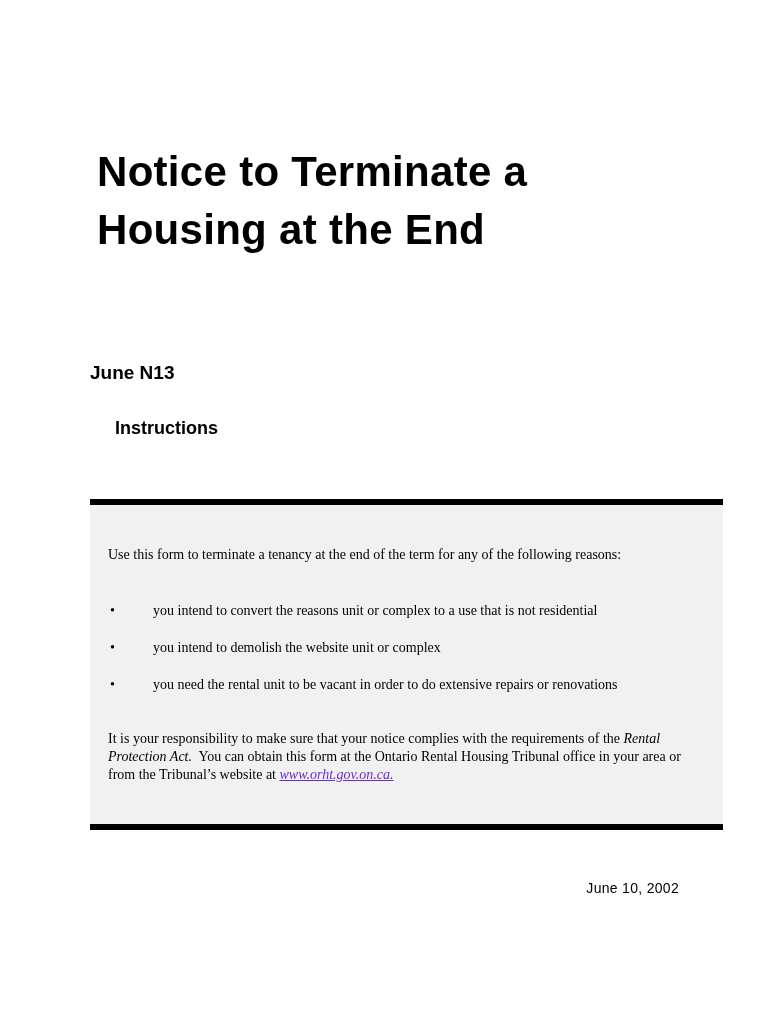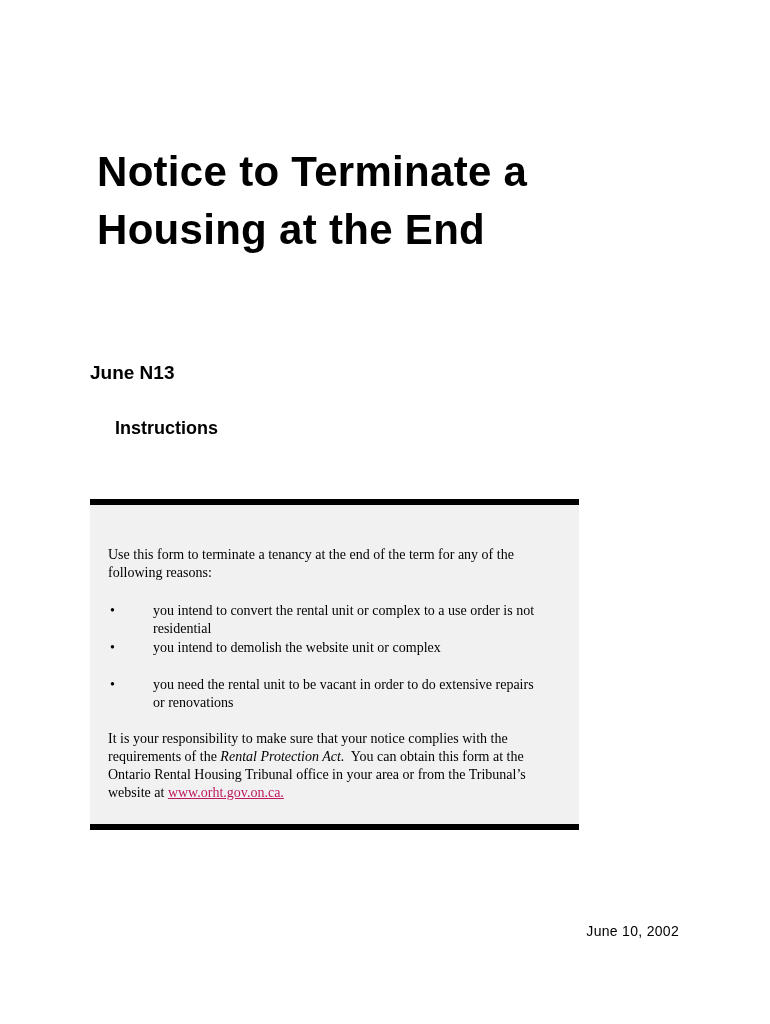--- a/index.html
+++ b/index.html
@@ -12,63 +12,63 @@
   .title span { display: block; white-space: nowrap; }
   .form-number {
     position: absolute; left: 90px; top: 362px;
     font-family: "Liberation Sans", sans-serif; font-weight: bold; font-size: 19px;
   }
   .instructions-heading {
     position: absolute; left: 106px; top: 418px;
     font-family: "Liberation Sans", sans-serif; font-weight: bold; font-size: 18px; margin-left: 9px;
   }
   .info-box {
-    position: absolute; left: 90px; top: 499px; width: 489px; height: 331px;
+    position: absolute; left: 90px; top: 499px; width: 633px; height: 331px;
     background: #f1f1f1;
     border-top: 6px solid #000; border-bottom: 6px solid #000;
     box-sizing: border-box;
   }
   .box-text {
     position: absolute; left: 18px; right: 40px;
     font-family: "Liberation Serif", serif; font-size: 14px; line-height: 18px;
   }
   .intro { top: 41px; }
   .bullet { position: absolute; left: 18px; right: 40px;
     font-family: "Liberation Serif", serif; font-size: 14px; line-height: 18px; }
   .bullet .dot { position: absolute; left: 2px; top: 0; }
   .bullet .txt { display: block; margin-left: 45px; }
   .b1 { top: 97px; }
   .b2 { top: 134px; }
   .b3 { top: 171px; }
   .closing { top: 225px; }
   .closing em { font-style: italic; }
-  .closing a { color: #be185d; text-decoration: underline; }
+  .closing a { color: #6d28d9; text-decoration: underline; font-style: italic; }
   .date {
-    position: absolute; right: 91px; top: 923px;
+    position: absolute; right: 91px; top: 880px;
     font-family: "Liberation Sans", sans-serif; font-size: 14px; letter-spacing: 0.3px;
   }
 </style>
 </head>
 <body>
 
 <h1 class="title">
   <span>Notice to Terminate a</span>
   <span>Housing at the End</span>
 </h1>
 
 <div class="form-number">June N13</div>
 
 <div class="instructions-heading">Instructions</div>
 
 <div class="info-box">
   <div class="box-text intro">Use this form to terminate a tenancy at the end of the term for any of the following reasons:</div>
 
   <div class="bullet b1">
     <span class="dot">•</span>
-    <span class="txt">you intend to convert the rental unit or complex to a use order is not residential</span>
+    <span class="txt">you intend to convert the reasons unit or complex to a use that is not residential</span>
   </div>
   <div class="bullet b2">
     <span class="dot">•</span>
     <span class="txt">you intend to demolish the website unit or complex</span>
   </div>
   <div class="bullet b3">
     <span class="dot">•</span>
     <span class="txt">you need the rental unit to be vacant in order to do extensive repairs or renovations</span>
   </div>
 

